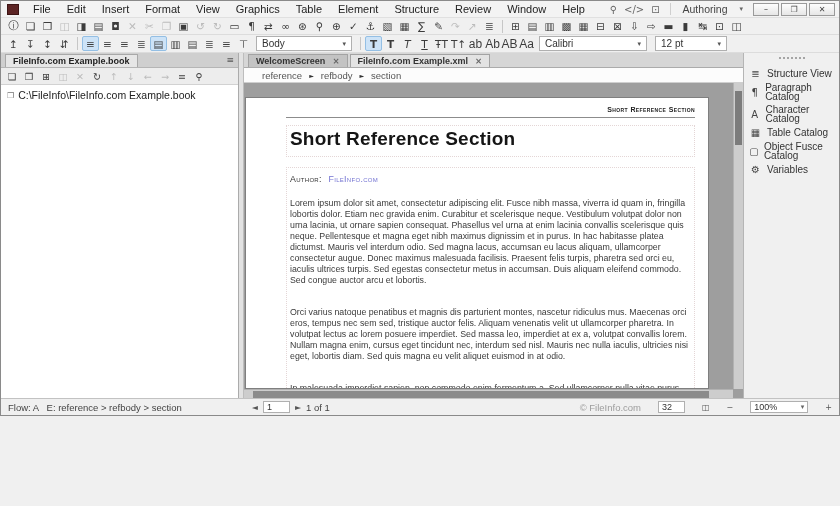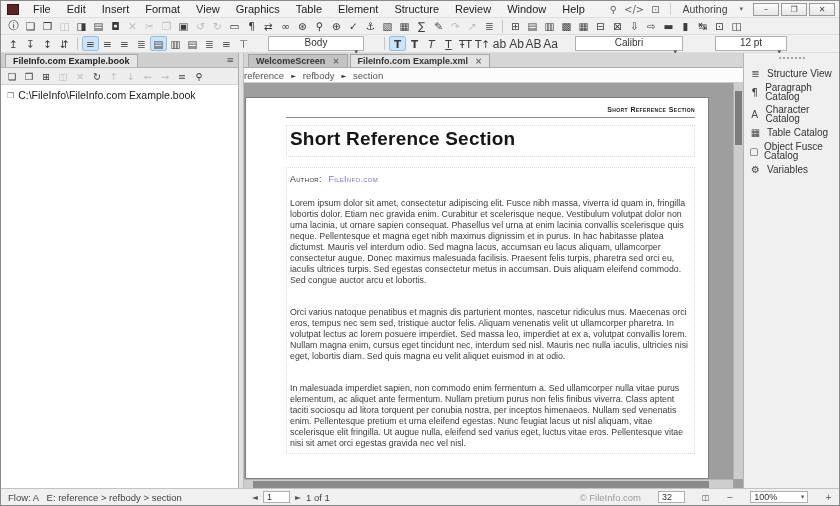--- a/index.html
+++ b/index.html
@@ -1,18 +1,18 @@
 <!DOCTYPE html>
 <html><head>
 <meta charset="utf-8">
 <style>
   * { margin:0; padding:0; box-sizing:border-box; }
   html,body { width:840px; height:506px; overflow:hidden; }
   body { font-family:"Liberation Sans", sans-serif; background:#f0f0f0; font-size:11px; color:#222; }
-  .window { width:840px; height:506px; border:1px solid #8a8a8a; display:flex; flex-direction:column; background:#fde047; }
+  .window { width:840px; height:416px; border:1px solid #8a8a8a; display:flex; flex-direction:column; background:#fde047; }
 
   
   .menubar { height:17px; background:#f3f3f3; display:flex; align-items:center; padding:0 4px; border-bottom:1px solid #e0e0e0; flex:0 0 auto; }
   .app-icon { width:12px; height:11px; background:#5c2424; border:1px solid #3c1414; margin:0 6px 0 2px; }
   .menu-item { padding:1px 8px; font-size:11px; color:#222; cursor:default; }
   .menubar-right { margin-left:auto; display:flex; align-items:center; gap:4px; }
   .view-icon { font-family:"DejaVu Sans", sans-serif; font-size:10px; color:#666; padding:0 2px; }
   .mb-sep { width:1px; height:12px; background:#cfcfcf; margin:0 4px; }
   .workspace { display:flex; align-items:center; gap:12px; font-size:10.5px; color:#444; padding:0 4px; }
   .workspace .caret { font-size:7px; color:#666; }
@@ -24,21 +24,21 @@
   .row2 { height:18px; }
   .tgroup { display:flex; align-items:center; }
   .tbtn { width:17px; height:15px; display:flex; align-items:center; justify-content:center; font-size:10.5px; color:#3c3c3c; font-family:"DejaVu Sans", sans-serif; border:1px solid transparent; border-radius:2px; cursor:default; }
   .tbtn.disabled { color:#bcbcbc; }
   .tbtn.active { background:#cde3f7; border-color:#94bfe4; }
   .tsep { width:1px; height:13px; background:#c6c6c6; margin:0 4px; }
   .g-bold { font-weight:bold; }
   .g-italic { font-style:italic; }
   .g-underline { text-decoration:underline; }
   .txtbtn { font-size:12px; font-family:"Liberation Sans", sans-serif; }
-  .dropdown { height:15px; background:#fff; border:1px solid #b0b0b0; display:flex; align-items:center; padding:0 5px; font-size:10px; color:#333; margin:0 16px; cursor:default;flex-direction:column; }
+  .dropdown { height:15px; background:#fff; border:1px solid #b0b0b0; display:flex; align-items:center; padding:0 5px; font-size:10px; color:#333; margin:0 4px; cursor:default; }
   .dropdown .caret { margin-left:auto; font-size:7px; color:#555; padding-left:8px; }
   .dd-style { width:96px; }
   .dd-font { width:108px; }
   .dd-size { width:72px; }
 
   
   .main { flex:1 1 auto; display:flex; min-height:0; }
 
   
   .book-panel { width:238px; flex:0 0 auto; background:#ececec; border-right:1px solid #ababab; display:flex; flex-direction:column; }
@@ -52,21 +52,21 @@
   .tree-icon { font-size:8px; color:#777; font-family:"DejaVu Sans", sans-serif; }
 
   .splitter { width:5px; flex:0 0 auto; background:#e2e2e2; border-right:1px solid #bdbdbd; }
 
   
   .doc-area { flex:1 1 auto; display:flex; flex-direction:column; min-width:0; }
   .doc-tabs { height:15px; background:#d6d6d6; border-bottom:1px solid #ababab; display:flex; align-items:flex-end; padding-left:4px; }
   .doc-tab { display:flex; align-items:center; background:#c3c3c3; border:1px solid #a3a3a3; border-bottom:none; padding:1px 7px; margin-right:2px; font-size:9px; font-weight:bold; color:#333; white-space:nowrap; cursor:default; }
   .doc-tab.active { background:#e3e3e3; }
   .tab-close { margin-left:7px; font-size:8.5px; color:#666; font-family:"DejaVu Sans", sans-serif; }
-  .breadcrumb { height:15px; background:#fcfcfc; border-bottom:1px solid #cfcfcf; display:flex; align-items:center; padding-left:0; font-size:9.5px; color:#555; }
+  .breadcrumb { height:15px; background:#fcfcfc; border-bottom:1px solid #cfcfcf; display:flex; align-items:center; padding-left:18px; font-size:9.5px; color:#555; }
   .crumb { display:flex; align-items:center; }
   .crumb-sep { font-size:6px; color:#333; margin:0 7px; font-family:"DejaVu Sans", sans-serif; }
   .canvas { flex:1; position:relative; background:#9e9e9e; overflow:hidden; }
   .page { position:absolute; left:1px; top:14px; bottom:9px; width:464px; background:#fff; border:1px solid #7f7f7f; padding:8px 13px 0 40px; overflow:hidden; }
   .running-header { text-align:right; font-variant:small-caps; font-size:7px; letter-spacing:0.4px; color:#222; font-weight:bold; }
   .header-rule { border:none; border-top:1px solid #8c8c8c; margin-top:4px; }
   .element-box { border:1px dotted #e4d6d6; }
   .title-box { margin-top:7px; padding:2px 3px 6px 3px; }
   .doc-title { font-size:19px; font-weight:bold; color:#151515; letter-spacing:0.2px; }
   .content-box { margin-top:10px; padding:6px 3px 4px 3px; font-size:8.8px; line-height:11px; color:#3a3a3a; }

